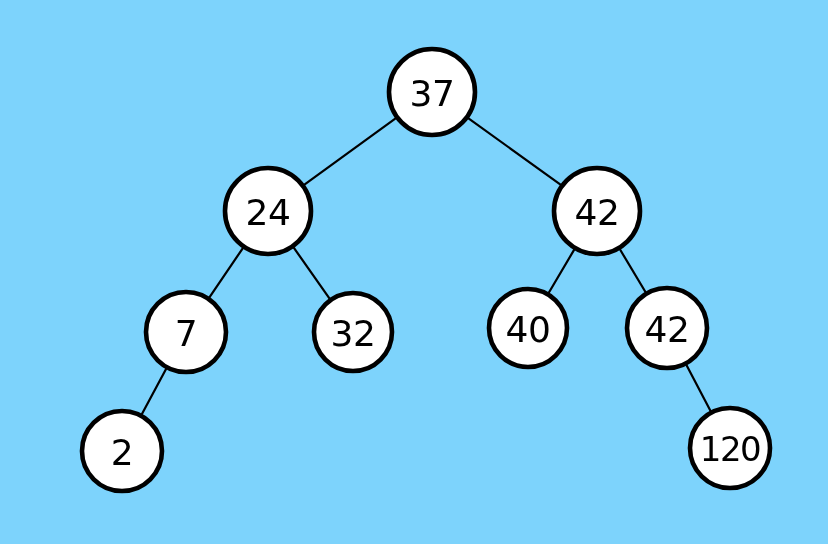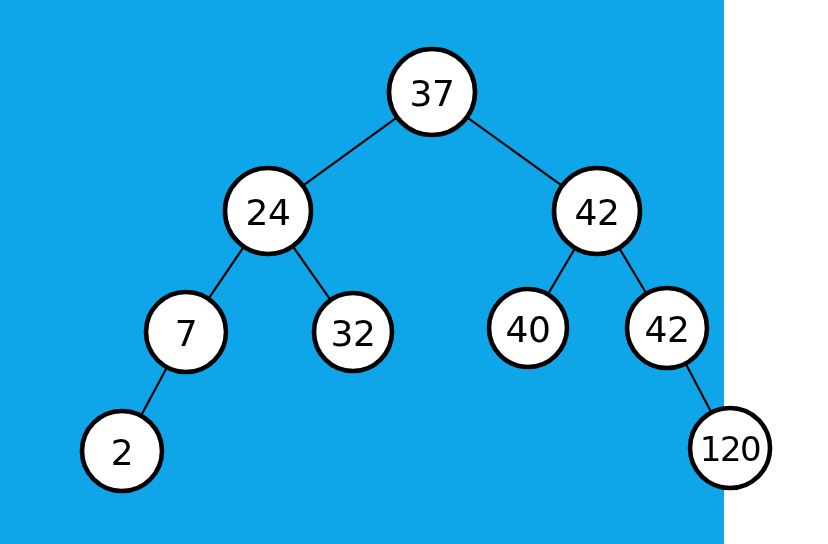--- a/index.html
+++ b/index.html
@@ -8,23 +8,23 @@
     background: #ffffff;
   }
   body {
     width: 828px;
     height: 544px;
     overflow: hidden;
     font-family: "DejaVu Sans", sans-serif;
   }
   #tree-figure {
     position: relative;
-    width: 724px;
+    width: 828px;
     height: 544px;
-    background: #0ea5e9;
+    background: #7dd3fc;
   }
   #tree-svg {
     display: block;
     width: 828px;
     height: 544px;
   }
   .tree-edge {
     stroke: #000000;
     stroke-width: 2.2;
     stroke-linecap: round;

